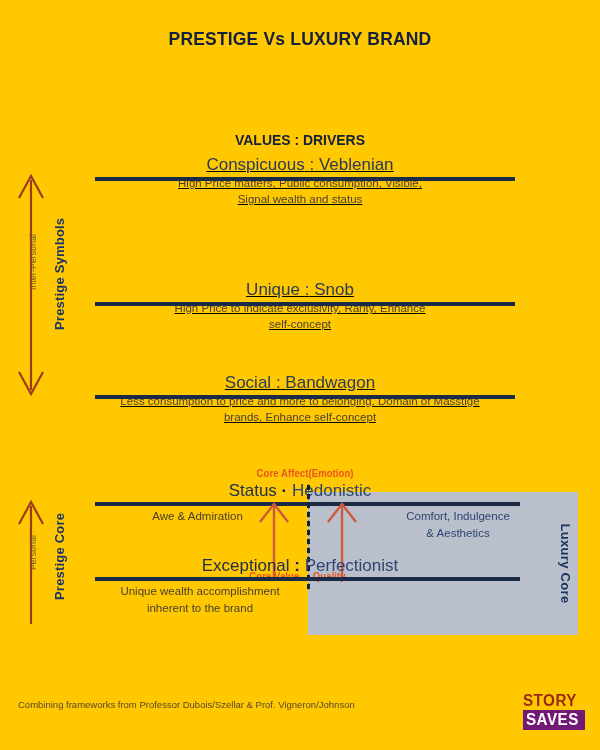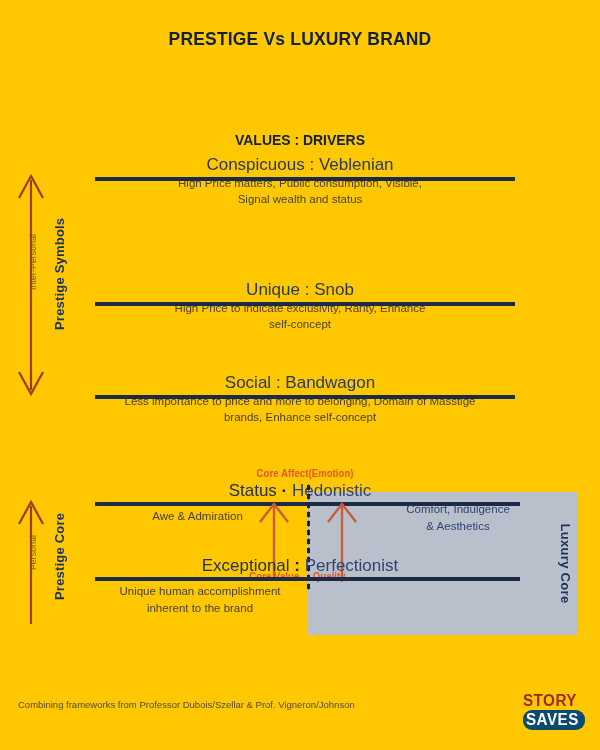--- a/index.html
+++ b/index.html
@@ -36,21 +36,21 @@
   }
 
   
   .values-header{
     position:absolute;left:0;top:131px;width:600px;
     text-align:center;font-size:15px;font-weight:bold;
     color:#14213d;transform:scaleX(.93);
   }
 
   
-  .vrow{position:absolute;left:0;width:600px;}
+  .vrow{position:absolute;left:0;width:600px;text-decoration:underline;}
   .vrow .vtitle{
     text-align:center;font-size:17px;color:#2b3a55;
     font-weight:400;line-height:20px;
   }
   .vrow .rule{
     position:absolute;height:4px;background:#1b2a47;
   }
   .vrow .vdesc{
     text-align:center;font-size:11.5px;color:#4a4030;
     line-height:16px;
@@ -106,21 +106,21 @@
     position:absolute;left:18px;top:699px;
     font-size:9.5px;color:#57492a;
   }
   .logo{position:absolute;left:523px;top:692px;width:60px;}
   .logo .story{
     font-size:16px;font-weight:bold;color:#9c2a12;
     letter-spacing:.5px;line-height:17px;transform:scaleX(.95);
     transform-origin:0 0;
   }
   .logo .saves-wrap{
-    background:#0c4a6e;padding:1px 3px 2px 3px;display:inline-block;margin-top:1px;border-radius:9px;
+    background:#701a75;padding:1px 3px 2px 3px;display:inline-block;margin-top:1px;
   }
   .logo .saves{
     font-size:16px;font-weight:bold;color:#ffffff;
     letter-spacing:.5px;line-height:17px;transform:scaleX(.95);
     transform-origin:0 0;display:block;
   }
 </style>
 </head>
 <body>
 
@@ -155,35 +155,35 @@
 self-concept</div>
   </div>
 
   <div class="vrow" style="top:373px;">
     <div class="vtitle">
       <span>Social</span>
       <span>:</span>
       <span>Bandwagon</span>
     </div>
     <div class="rule" style="left:95px;top:22px;width:420px;"></div>
-    <div class="vdesc" style="white-space:pre-line;">Less importance to price and more to belonging, Domain of Masstige
+    <div class="vdesc" style="white-space:pre-line;">Less consumption to price and more to belonging, Domain of Masstige
 brands, Enhance self-concept</div>
   </div>
 
   <div class="red-label" style="left:254px;top:468px;">Core Affect(Emotion)</div>
 
   <div class="lrow" style="top:481px;">
     <div class="ltitle">
       <span class="left-word">Status</span>
       <span class="sep">·</span>
       <span class="right-word">Hedonistic</span>
     </div>
     <div class="rule" style="left:95px;top:21px;width:425px;"></div>
     <div class="cell-left" style="left:95px;top:27px;width:205px;white-space:pre-line;">Awe &amp; Admiration</div>
-    <div class="cell-right" style="left:378px;top:20px;width:160px;white-space:pre-line;text-align:center;">Comfort, Indulgence
+    <div class="cell-right" style="left:378px;top:27px;width:160px;white-space:pre-line;text-align:center;">Comfort, Indulgence
 &amp; Aesthetics</div>
   </div>
 
   <div class="up-arrow" style="left:256px;top:498px;">
     <svg width="36" height="82" viewBox="0 0 36 82">
       <line x1="18" y1="82" x2="18" y2="8" stroke="#cc5a3c" stroke-width="2.4"></line>
       <polyline points="4,24 18,6 32,24" fill="none" stroke="#cc5a3c" stroke-width="2.4"></polyline>
     </svg>
   </div>
   <div class="up-arrow" style="left:324px;top:498px;">
@@ -198,21 +198,21 @@
   <div class="red-label" style="left:248px;top:571px;">Core Value</div>
   <div class="red-label" style="left:312px;top:571px;">Quality</div>
 
   <div class="lrow" style="top:556px;">
     <div class="ltitle">
       <span class="left-word">Exceptional</span>
       <span class="sep">:</span>
       <span class="right-word">Perfectionist</span>
     </div>
     <div class="rule" style="left:95px;top:21px;width:425px;"></div>
-    <div class="cell-left" style="left:95px;top:27px;width:210px;white-space:pre-line;">Unique human accomplishment
+    <div class="cell-left" style="left:95px;top:27px;width:210px;white-space:pre-line;">Unique wealth accomplishment
 inherent to the brand</div>
   </div>
 
   <div class="side-arrow" style="left:16px;top:170px;">
     <svg width="30" height="230" viewBox="0 0 30 230">
       <line x1="15" y1="10" x2="15" y2="220" stroke="#9c3b1e" stroke-width="2.2"></line>
       <polyline points="3,28 15,6 27,28" fill="none" stroke="#9c3b1e" stroke-width="2.2"></polyline>
       <polyline points="3,202 15,224 27,202" fill="none" stroke="#9c3b1e" stroke-width="2.2"></polyline>
     </svg>
   </div>

